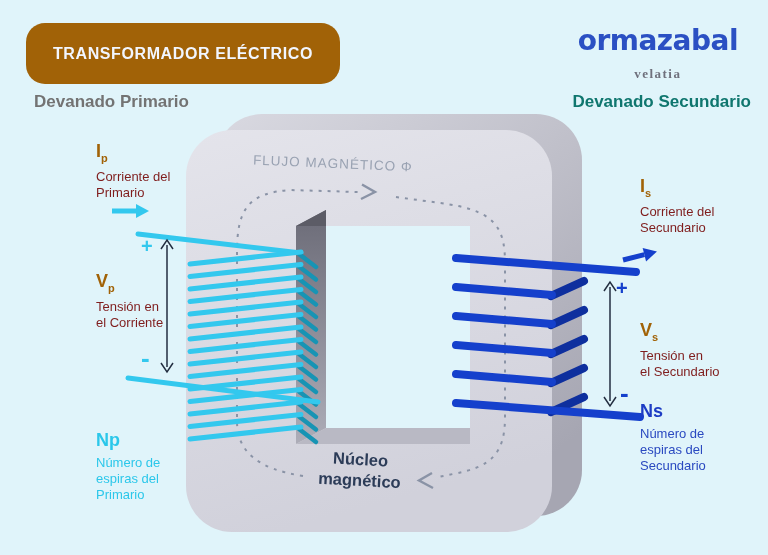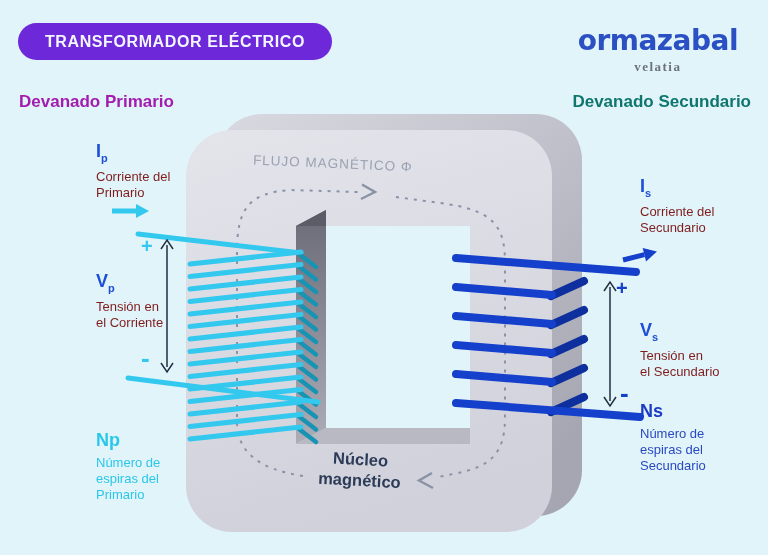--- a/index.html
+++ b/index.html
@@ -1,35 +1,35 @@
 <!DOCTYPE html>
 <html><head>
 <meta charset="utf-8">
 <style>
   html,body{margin:0;padding:0;background:#e0f4fa;font-family:"Liberation Sans",sans-serif;}
   .stage{position:relative;width:768px;height:555px;background:#e0f4fa;overflow:hidden;}
   .abs{position:absolute;}
 
-  .title-pill{left:18px;top:23px;height:37px;line-height:37px;padding:0 27px;
-    background:#6d28d9;border-radius:19px;color:#f2f6ff;font-size:16px;
+  .title-pill{left:26px;top:23px;height:37px;line-height:37px;padding:12px 27px;
+    background:#a16207;border-radius:19px;color:#f2f6ff;font-size:16px;
     font-weight:bold;letter-spacing:.6px;}
 
   .logo{right:30px;top:24px;text-align:center;}
   .logo-brand{font-size:28px;font-weight:bold;color:#2b50c3;letter-spacing:-.5px;
     font-family:"DejaVu Sans",sans-serif;position:relative;display:inline-block;}
   .logo-brand::after{content:"";position:absolute;left:3px;top:3px;width:8px;height:5px;
     background:#e0f4fa;transform:rotate(-32deg);}
   .logo-sub{font-family:"Liberation Serif",serif;font-size:13px;font-weight:bold;
-    color:#6f707c;letter-spacing:1.5px;margin-top:2px;}
+    color:#6f707c;letter-spacing:1.5px;margin-top:9px;}
 
   .heading{top:92px;font-size:17px;font-weight:bold;}
-  .heading-left{left:19px;color:#a21caf;}
+  .heading-left{left:34px;color:#737373;}
   .heading-right{right:17px;color:#0f766e;}
 
-  .lbl-sym{font-size:18px;font-weight:bold;color:#1d4ed8;}
+  .lbl-sym{font-size:18px;font-weight:bold;color:#a16207;}
   .lbl-sym sub{font-size:11px;font-weight:bold;}
   .lbl-desc{font-size:13px;color:#7f1d1d;line-height:16px;}
   .cyan{color:#2bc7ea !important;}
   .blue{color:#1d3cc4 !important;}
   .blue-soft{color:#2a49c0 !important;}
 
   .sign{font-size:20px;font-weight:bold;line-height:20px;}
   .sign-cyan{color:#33c8ee;}
   .sign-blue{color:#1540cc;}
 

